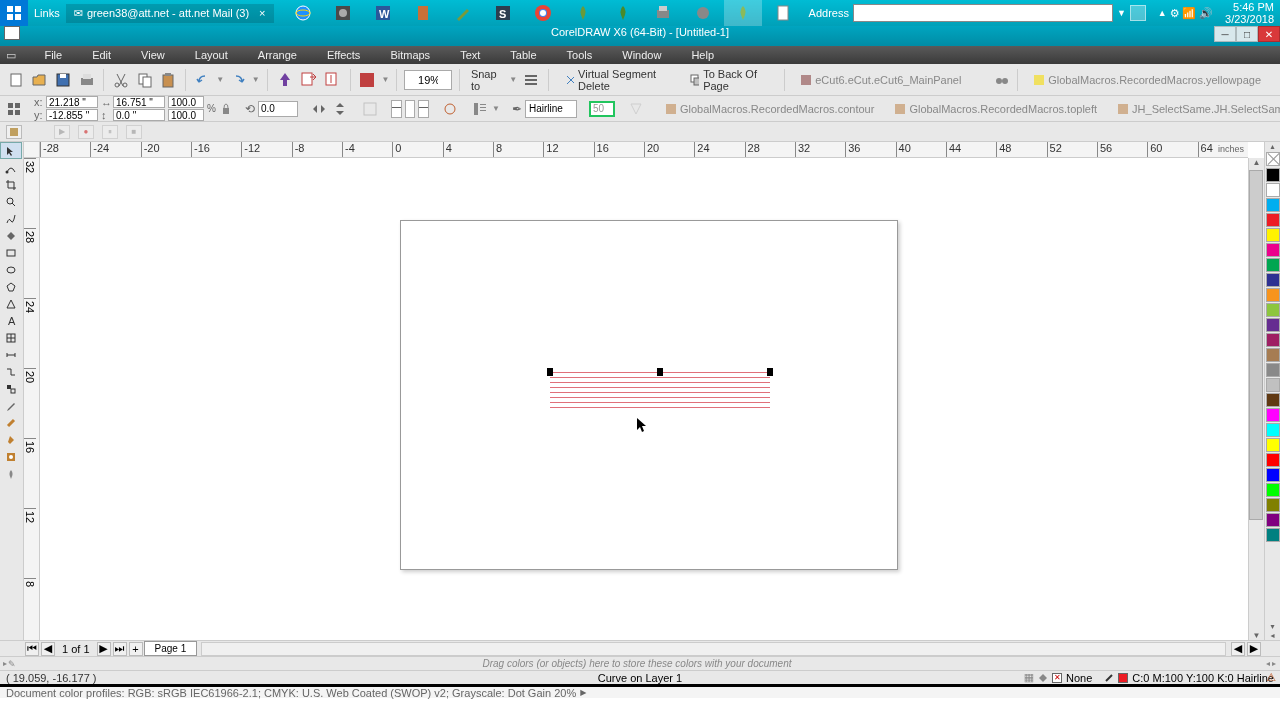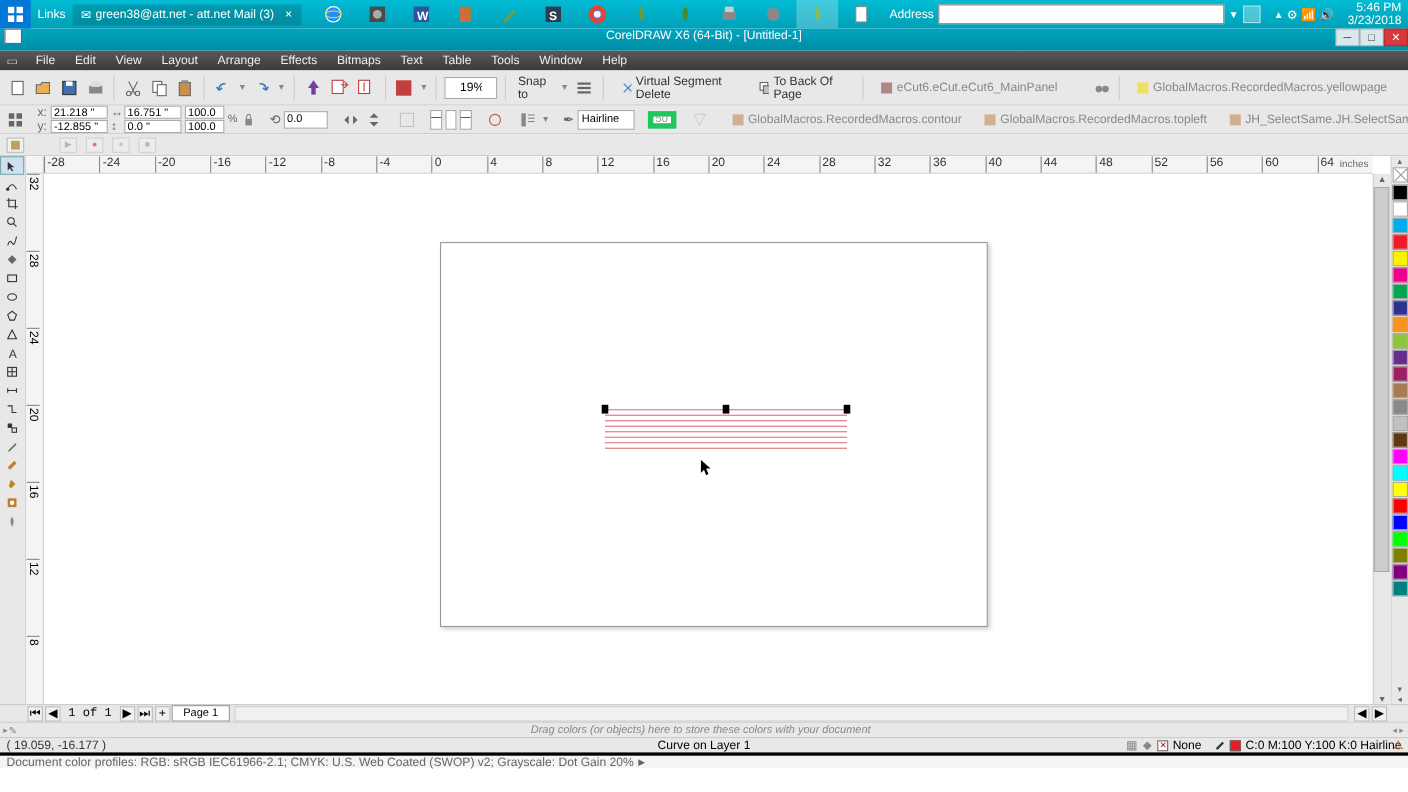--- a/index.html
+++ b/index.html
@@ -20,42 +20,42 @@
 
 .titlebar { height: 20px; background: linear-gradient(#00a5c0, #008ca5); display: flex; position: relative; }
 .tb-icon { width: 16px; height: 14px; margin: 0 4px; background: #fff; border: 1px solid #666; }
 .tb-title { position: absolute; left: 50%; transform: translateX(-50%); color: #fff; font-size: 11px; }
 .tb-wincontrols { margin-left: auto; display: flex; }
 .wc { width: 22px; height: 16px; border: 1px solid rgba(0,0,0,0.2); display: flex; align-items: center; justify-content: center; color: #333; font-size: 10px; }
 .wc.close { background: #d9383a; color: #fff; }
 .wc.min, .wc.max { background: #d8e8ec; }
 
 .menubar { height: 18px; background: linear-gradient(#5a5a5a, #3a3a3a); display: flex; align-items: center; padding: 0 6px; gap: 2px; }
-.menu-item { color: #eee; padding: 2px 8px; font-size: 11px; }
+.menu-item { color: #eee; padding: 2px 8px; font-size: 11px; margin-left: 12px; }
 
 .toolbar1 { height: 32px; background: #e8e8e8; border-bottom: 1px solid #ccc; display: flex; align-items: center; padding: 0 6px; gap: 4px; }
 .tbtn { width: 24px; height: 24px; display: flex; align-items: center; justify-content: center; border: 1px solid transparent; }
 .sep { width: 1px; height: 22px; background: #ccc; margin: 0 3px; }
 .zoom-sel { width: 48px; height: 20px; border: 1px solid #aaa; font-size: 11px; padding: 1px 13px; background: #fff; }
 .snap-label { font-size: 11px; color: #333; padding: 0 4px; }
 .macro-btn { height: 20px; padding: 2px 8px; font-size: 10px; color: #888; border: 1px solid transparent; display: flex; align-items: center; gap: 4px; }
 .macro-sq { width: 10px; height: 10px; }
 .macro-play { width: 18px; height: 18px; }
 
 .toolbar2 { height: 26px; background: #e8e8e8; border-bottom: 1px solid #ccc; display: flex; align-items: center; padding: 0 6px; gap: 3px; }
 .coord-grp { display: flex; flex-direction: column; gap: 1px; }
 .coord-row { display: flex; align-items: center; gap: 2px; font-size: 10px; }
 .coord-lbl { width: 10px; color: #666; }
 .coord-inp { width: 52px; height: 12px; border: 1px solid #aaa; font-size: 10px; padding: 0 2px; background: #fff; }
 .pct-grp { display: flex; flex-direction: column; gap: 1px; }
 .pct-inp { width: 36px; height: 12px; border: 1px solid #aaa; font-size: 10px; padding: 0 2px; background: #fff; }
 .rot-inp { width: 40px; height: 16px; border: 1px solid #aaa; font-size: 10px; padding: 0 2px; background: #fff; }
 .line-sel { width: 70px; height: 18px; border: 1px solid #aaa; font-size: 10px; background: #fff; }
 .outline-sel { width: 52px; height: 18px; border: 1px solid #aaa; font-size: 10px; padding: 1px 3px; background: #fff; }
-.opacity-inp { width: 26px; height: 16px; border: 5px solid #22c55e; font-size: 10px; padding: 0 2px; background: #fff; color: #999; }
+.opacity-inp { width: 26px; height: 16px; border: 2px solid #22c55e; font-size: 10px; padding: 0 2px; background: #fff; color: #999; }
 .line-style { width: 60px; height: 18px; border: 1px solid #aaa; background: #fff; display: flex; align-items: center; }
 .line-style-inner { width: 100%; height: 1px; background: #333; margin: 0 4px; }
 
 .toolbar3 { height: 20px; background: #e8e8e8; border-bottom: 1px solid #ccc; display: flex; align-items: center; padding: 0 6px; gap: 8px; }
 .macro-ctrl { width: 16px; height: 14px; border: 1px solid #bbb; background: #f0f0f0; display: flex; align-items: center; justify-content: center; }
 
 .work { display: flex; height: 498px; position: relative; }
 .toolbox { width: 24px; background: #e8e8e8; border-right: 1px solid #ccc; display: flex; flex-direction: column; }
 .tool { width: 22px; height: 17px; display: flex; align-items: center; justify-content: center; }
 .tool.active { background: #d0e0f0; border: 1px solid #7aa; }
@@ -81,21 +81,21 @@
 
 .palette { width: 16px; background: #e8e8e8; border-left: 1px solid #ccc; display: flex; flex-direction: column; }
 .swatch { width: 14px; height: 14px; border: 1px solid #aaa; margin: 1px; }
 .swatch.x { background: #fff; position: relative; }
 .swatch.x::before, .swatch.x::after { content: ''; position: absolute; background: #999; }
 .swatch.x::before { width: 1px; height: 16px; left: 6px; top: -2px; transform: rotate(45deg); }
 .swatch.x::after { width: 1px; height: 16px; left: 6px; top: -2px; transform: rotate(-45deg); }
 
 .pages-bar { height: 16px; background: #e8e8e8; border-top: 1px solid #ccc; display: flex; align-items: center; font-size: 10px; }
 .page-nav { width: 14px; height: 14px; border: 1px solid #bbb; display: flex; align-items: center; justify-content: center; background: #f0f0f0; margin: 0 1px; }
-.page-count { padding: 0 6px; font-family: Liberation Mono, monospace; }
+.page-count { padding: 0 6px; }
 .page-tab { background: #fff; border: 1px solid #999; padding: 1px 10px; font-size: 10px; }
 
 .doc-palette { height: 14px; background: #e8e8e8; border-top: 1px solid #ccc; display: flex; align-items: center; }
 .doc-hint { font-size: 10px; font-style: italic; color: #888; margin: 0 auto; }
 
 .status { height: 14px; background: #e8e8e8; border-top: 1px solid #ccc; display: flex; align-items: center; font-size: 10px; padding: 0 6px; gap: 20px; }
 .status-cursor { color: #333; }
 .status-obj { position: absolute; left: 50%; transform: translateX(-50%); }
 .status-fill { margin-left: auto; display: flex; align-items: center; gap: 4px; }
 .fill-sw { width: 10px; height: 10px; border: 1px solid #666; }

